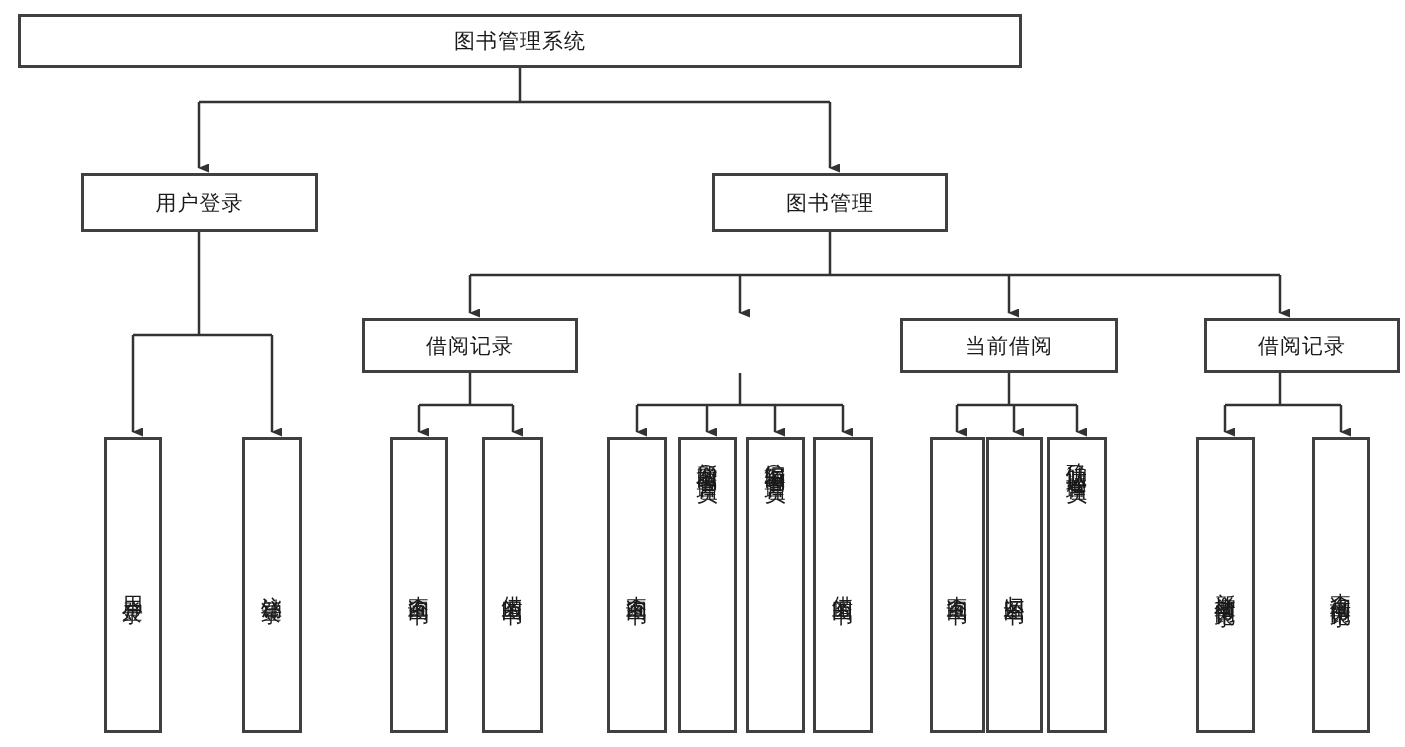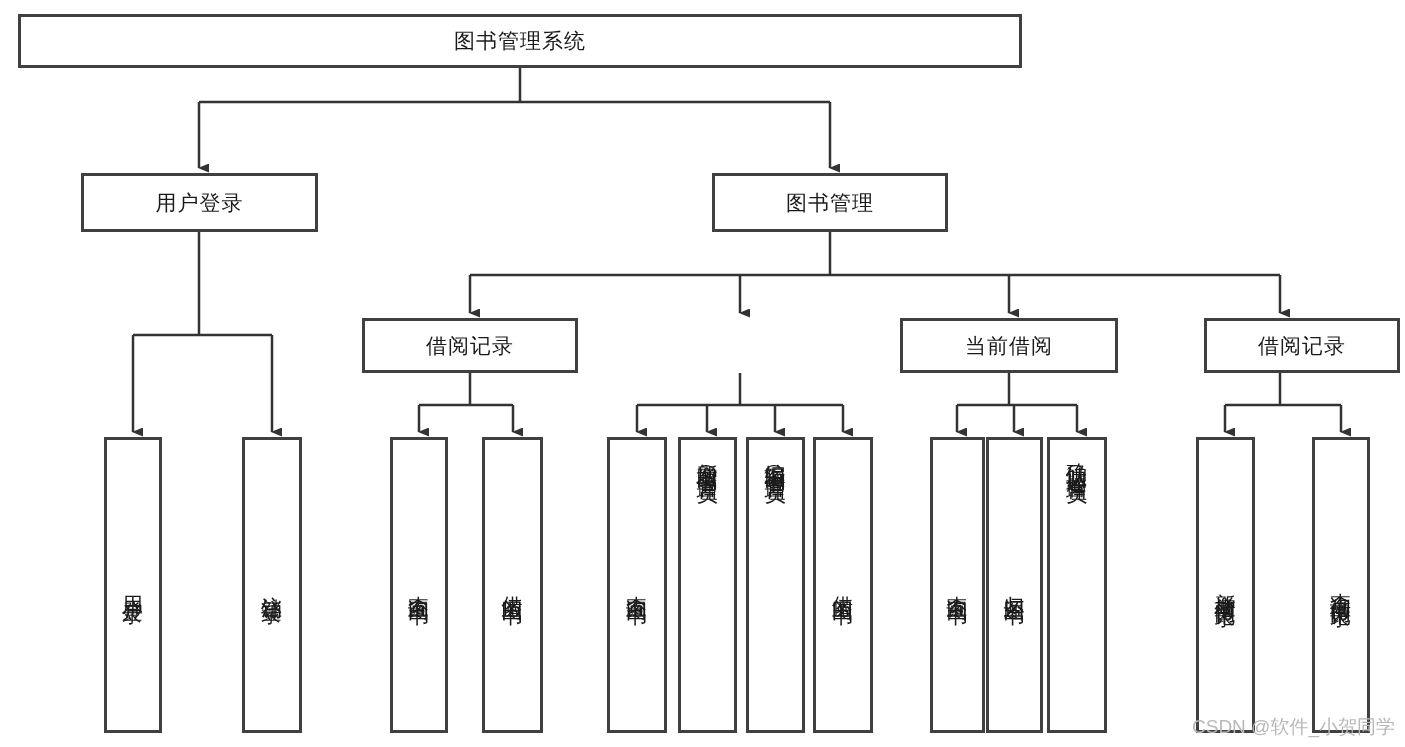--- a/index.html
+++ b/index.html
@@ -176,15 +176,14 @@
     <span class="vtext">确认归还（管理员）</span>
   </div>
 
   <div class="node-box vert centered" style="left:1196px; top:437px; width:59px; height:296px;">
     <span class="vtext">新增借阅记录</span>
   </div>
   <div class="node-box vert centered" style="left:1312px; top:437px; width:58px; height:296px;">
     <span class="vtext">查询借阅记录</span>
   </div>
 
-  <div class="watermark" style="left:1192px; top:714px;">CSDN @软件_小贺同学</div>
 
 </div>
 
 </body></html>

